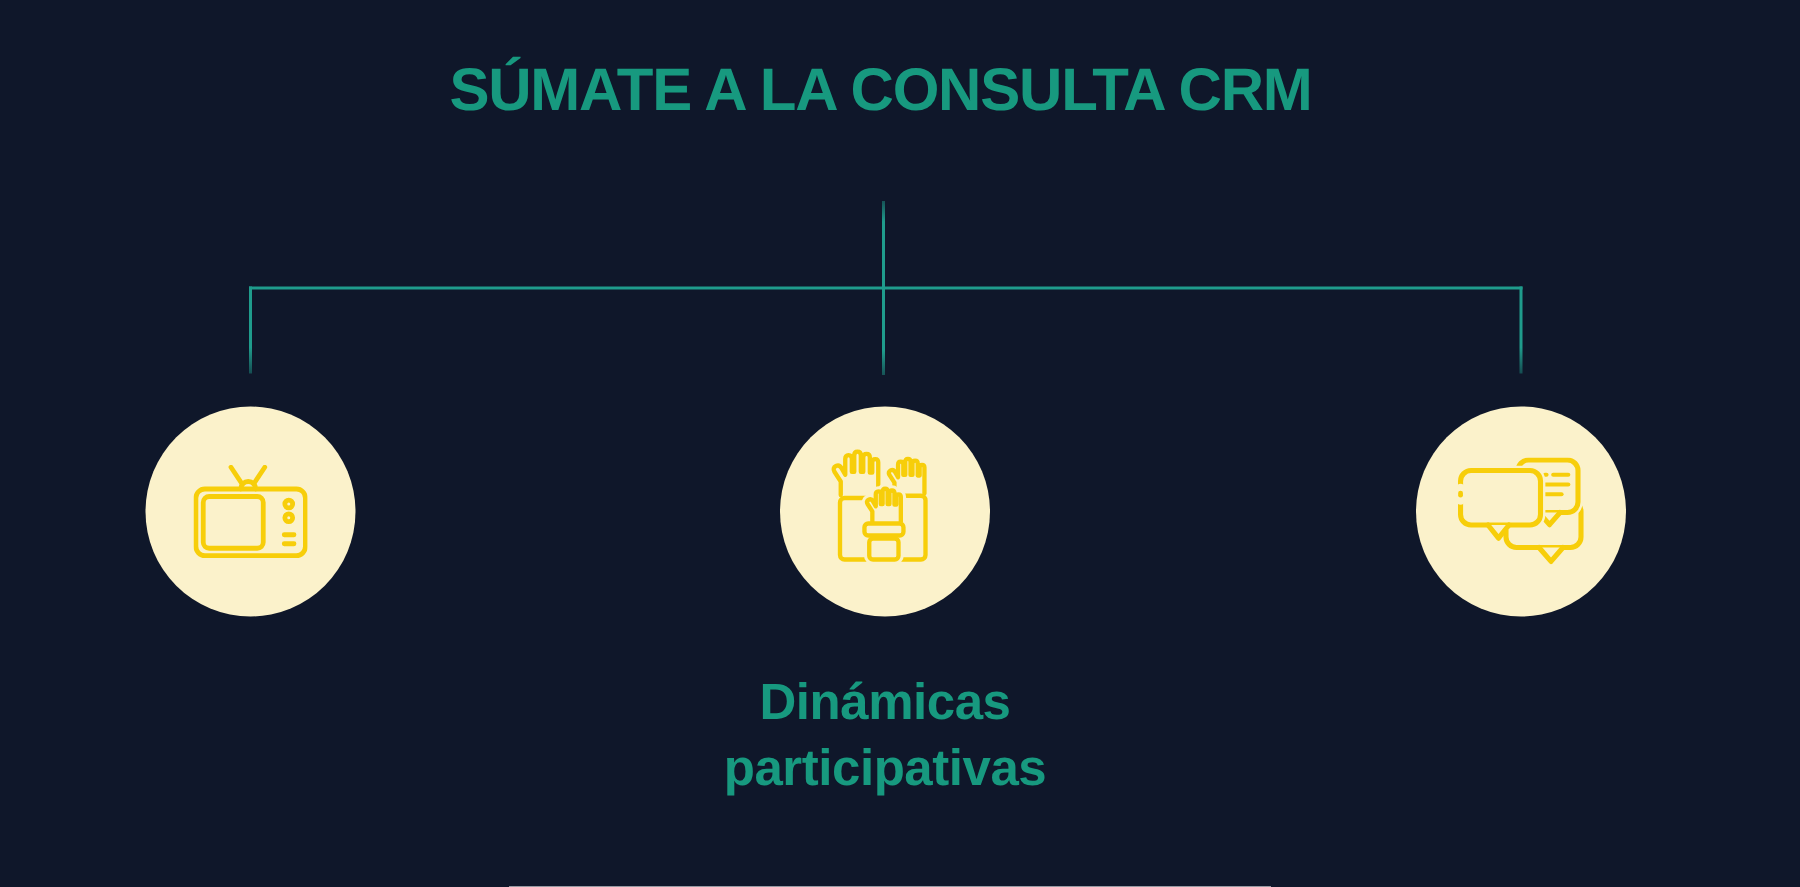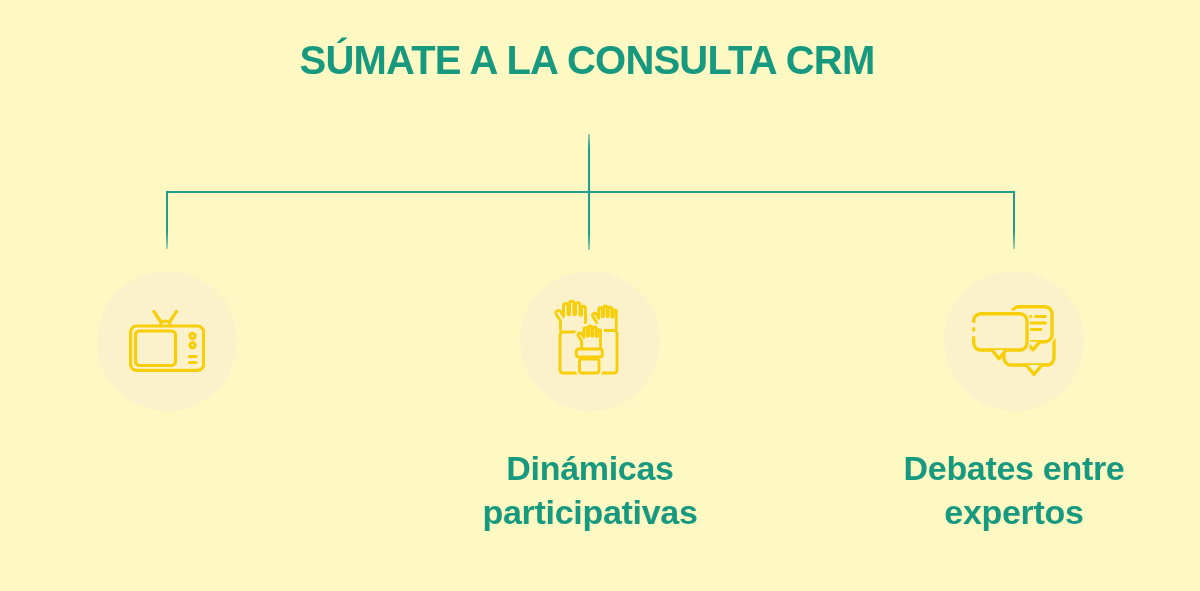--- a/index.html
+++ b/index.html
@@ -1,20 +1,20 @@
 <!DOCTYPE html>
 <html><head>
 <meta charset="utf-8">
 <style>
   html, body { margin: 0; padding: 0; background: #ffffff; }
   .page {
     position: relative;
     width: 1200px;
     height: 591px;
-    background: #fef9c3;
+    background: #0f172a;
     overflow: hidden;
     font-family: "Liberation Sans", "DejaVu Sans", sans-serif;
   }
   .title {
     position: absolute;
     top: 38px;
     left: 587px;
     transform: translateX(-50%);
     white-space: nowrap;
     font-size: 40px;
@@ -139,15 +139,14 @@
         <path d="M58,24.5 H69"></path>
       </g>
 
       <rect x="1.7" y="8.7" width="53.3" height="36.3" rx="7" fill="#FBF2CB" stroke="#FBF2CB" stroke-width="6.5"></rect>
       <rect x="1.7" y="8.7" width="53.3" height="36.3" rx="7" fill="none" stroke="#F7CE0A" stroke-width="3.4"></rect>
       <path d="M20,45 L27,53.8 L34,45" fill="#FBF2CB" stroke="#F7CE0A" stroke-width="3.4"></path>
       <path d="M1.7,20 V29" stroke="#FBF2CB" stroke-width="5" fill="none"></path>
       <path d="M1.7,23.7 v1.4" stroke="#F7CE0A" stroke-width="3.2" fill="none"></path>
     </svg>
   </div>
-  <div class="label l3">Debates entre expertos</div>
 
 </div>
 
 </body></html>

